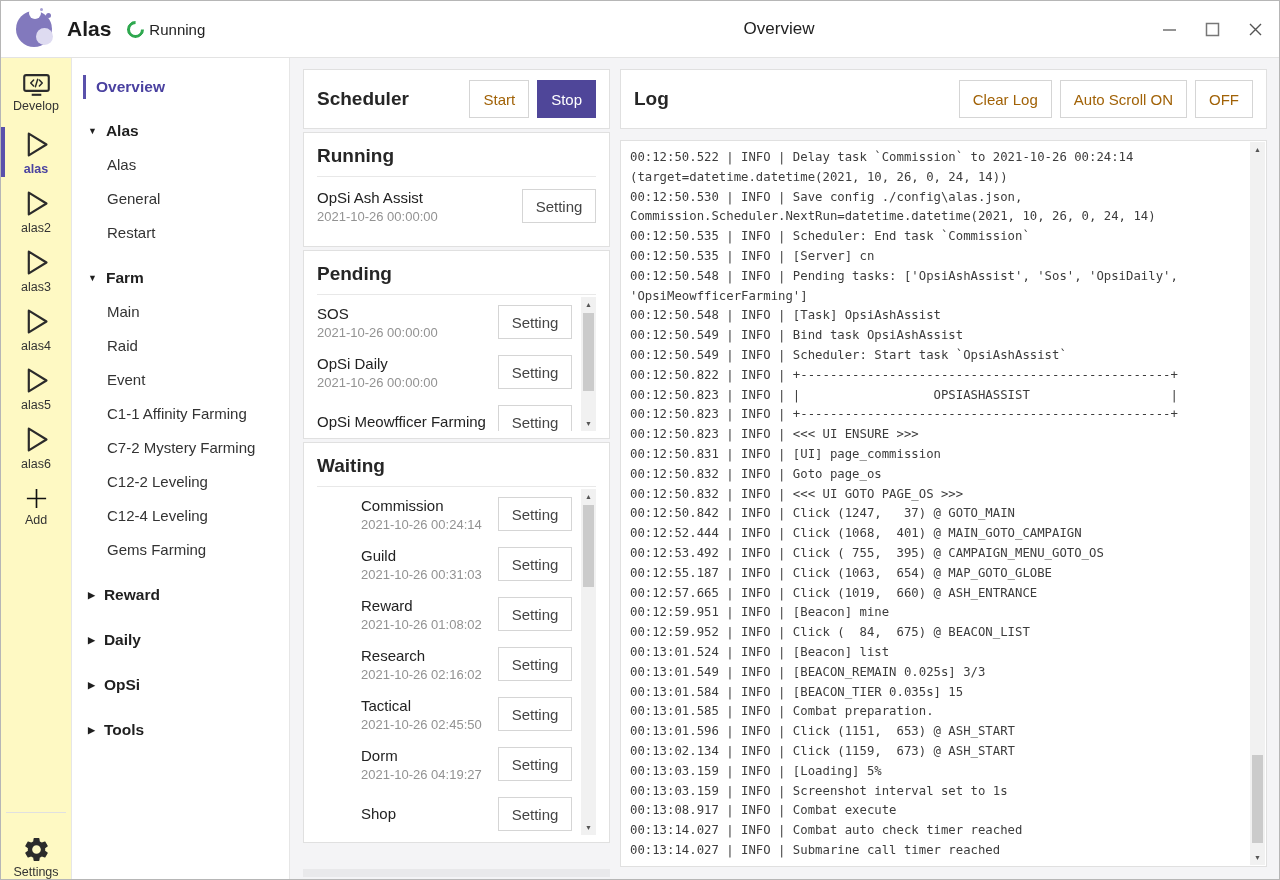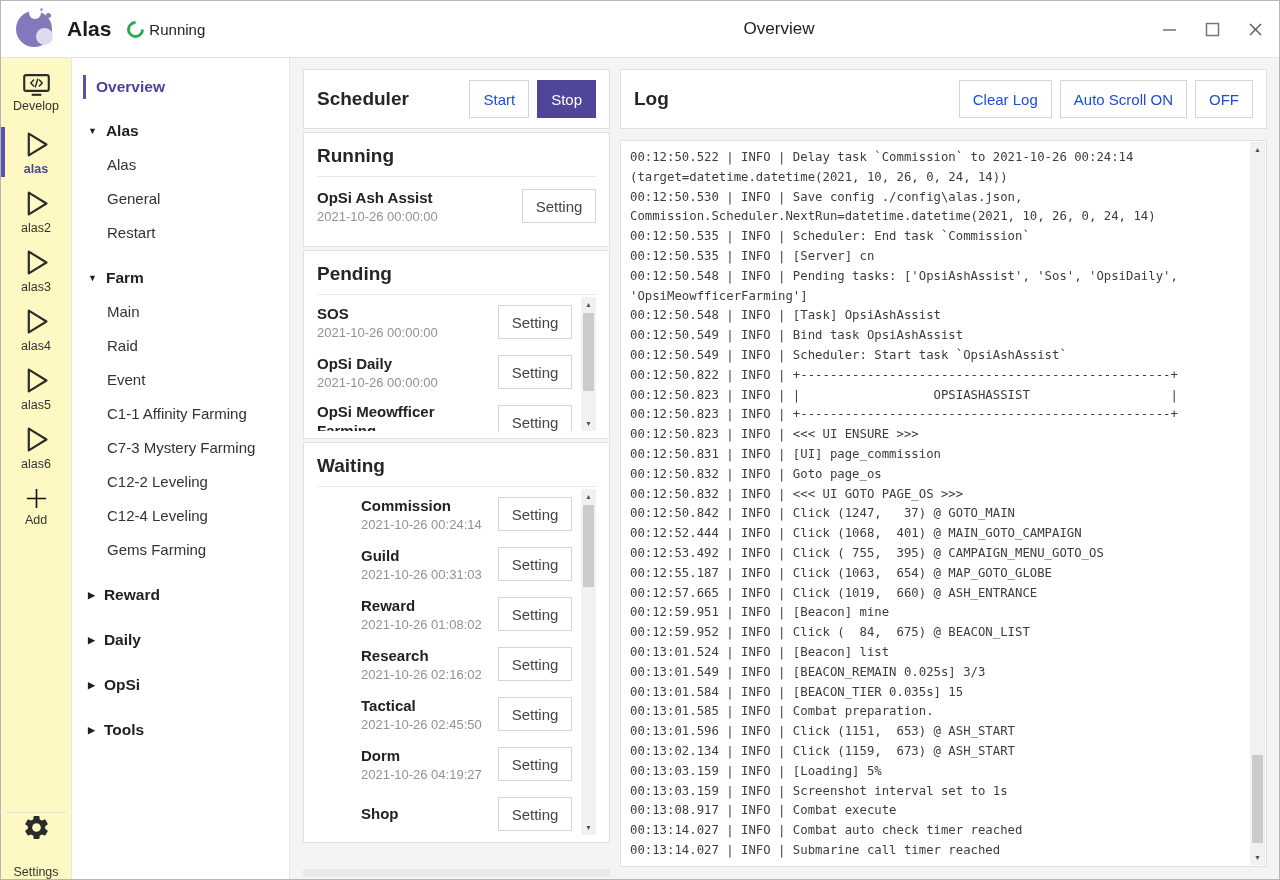--- a/index.html
+++ b/index.html
@@ -27,48 +27,48 @@
   .body { flex:1; display:flex; min-height:0; }
 
   
   .rail { flex:0 0 71px; border-right:1px solid #e6e6e6; display:flex; flex-direction:column; padding-top:6px; background:#fef9c3; }
   .rail-item { position:relative; height:58px; margin-bottom:1px; display:flex; flex-direction:column; align-items:center; justify-content:center; gap:2px; cursor:pointer; }
   .rail-item .lbl { font-size:12.5px; color:#333; }
   .rail-item.active .lbl { color:#4b43a0; font-weight:bold; }
   .rail-item.active::before { content:""; position:absolute; left:0; top:4px; bottom:4px; width:4px; background:#5a51ab; }
   .rail-spacer { flex:1; }
   .rail-divider { height:1px; background:#e0e0e0; margin:0 5px; }
-  .rail-settings { height:66px; display:flex; flex-direction:column; align-items:center; justify-content:space-between; gap:1px; cursor:pointer; }
+  .rail-settings { height:66px; display:flex; flex-direction:column; align-items:center; justify-content:flex-end; gap:1px; cursor:pointer; }
   .rail-settings .lbl { font-size:12.5px; color:#333; }
 
   
   .nav { flex:0 0 218px; border-right:1px solid #e6e6e6; padding-top:14px; overflow:hidden; background:#fff; }
   .nav-overview { position:relative; height:30px; padding-left:24px; display:flex; align-items:center; font-size:15.5px; font-weight:bold; color:#4a41a0; cursor:pointer; }
   .nav-overview::before { content:""; position:absolute; left:11px; top:3px; bottom:3px; width:3px; background:#5a51ab; }
   .nav-group { margin-top:13px; height:32px; padding-left:16px; display:flex; align-items:center; gap:9px; font-size:15.5px; font-weight:bold; color:#1f1f1f; cursor:pointer; }
   .nav-group .tri { font-size:9px; color:#1f1f1f; }
   .nav-child { height:34px; padding-left:35px; display:flex; align-items:center; font-size:15px; color:#333; cursor:pointer; }
 
   
   .main { flex:1; background:#f4f4f6; padding:11px 12px 12px 13px; display:flex; gap:10px; min-width:0; position:relative; }
   .col-mid { flex:0 0 307px; display:flex; flex-direction:column; gap:3px; }
   .col-log { flex:1; display:flex; flex-direction:column; gap:11px; min-width:0; }
 
   .card { background:#fff; border:1px solid #e0e0e0; }
   .card-bar { height:60px; display:flex; align-items:center; padding:0 13px; }
   .card-bar .bar-title { font-size:19px; font-weight:600; color:#262626; flex:1; }
-  .btn { background:#fff; border:1px solid #d5d5d5; color:#1d4ed8; font-size:15px; height:38px; padding:0 13px; font-family:inherit; cursor:pointer; }
+  .btn { background:#fff; border:1px solid #d5d5d5; color:#a16207; font-size:15px; height:38px; padding:0 13px; font-family:inherit; cursor:pointer; }
   .btn + .btn { margin-left:8px; }
   .btn.primary { background:#4f4699; border-color:#4f4699; color:#fff; }
 
   .section { padding:12px 13px 0 13px; display:flex; flex-direction:column; }
   .sec-title { font-size:19px; font-weight:600; color:#262626; padding-bottom:9px; border-bottom:1px solid #e8e8e8; flex:0 0 auto; }
   .task-row { height:50px; display:flex; align-items:center; }
   .task-info { flex:1; min-width:0; padding-right:6px; }
-  .task-name { font-size:15px; font-weight:700; color:#222; line-height:19px; }
+  .task-name { font-size:15px; font-weight:400; color:#222; line-height:19px; }
   .task-time { font-size:13px; color:#929292; margin-top:2px; white-space:nowrap; }
   .btn.setting { width:74px; height:34px; font-size:15px; color:#444; flex:0 0 auto; padding:0; }
   .running-list { padding-top:4px; }
   .list { position:relative; overflow:hidden; margin-top:2px; }
   .list .rows { margin-right:24px; }
   #pending-list { height:134px; }
   #waiting-list { height:346px;margin-left:44px; }
 
   
   .vscroll { position:absolute; right:0; top:0; bottom:0; width:15px; background:#f1f1f1; }
@@ -215,21 +215,21 @@
         <div class="nav-child">General</div>
         <div class="nav-child">Restart</div>
         <div class="nav-group">
           <span class="tri">▼</span>
           <span>Farm</span>
         </div>
         <div class="nav-child">Main</div>
         <div class="nav-child">Raid</div>
         <div class="nav-child">Event</div>
         <div class="nav-child">C1-1 Affinity Farming</div>
-        <div class="nav-child">C7-3 Mystery Farming</div>
+        <div class="nav-child">C7-2 Mystery Farming</div>
         <div class="nav-child">C12-2 Leveling</div>
         <div class="nav-child">C12-4 Leveling</div>
         <div class="nav-child">Gems Farming</div>
         <div class="nav-group">
           <span class="tri">▶</span>
           <span>Reward</span>
         </div>
         <div class="nav-group">
           <span class="tri">▶</span>
           <span>Daily</span>

